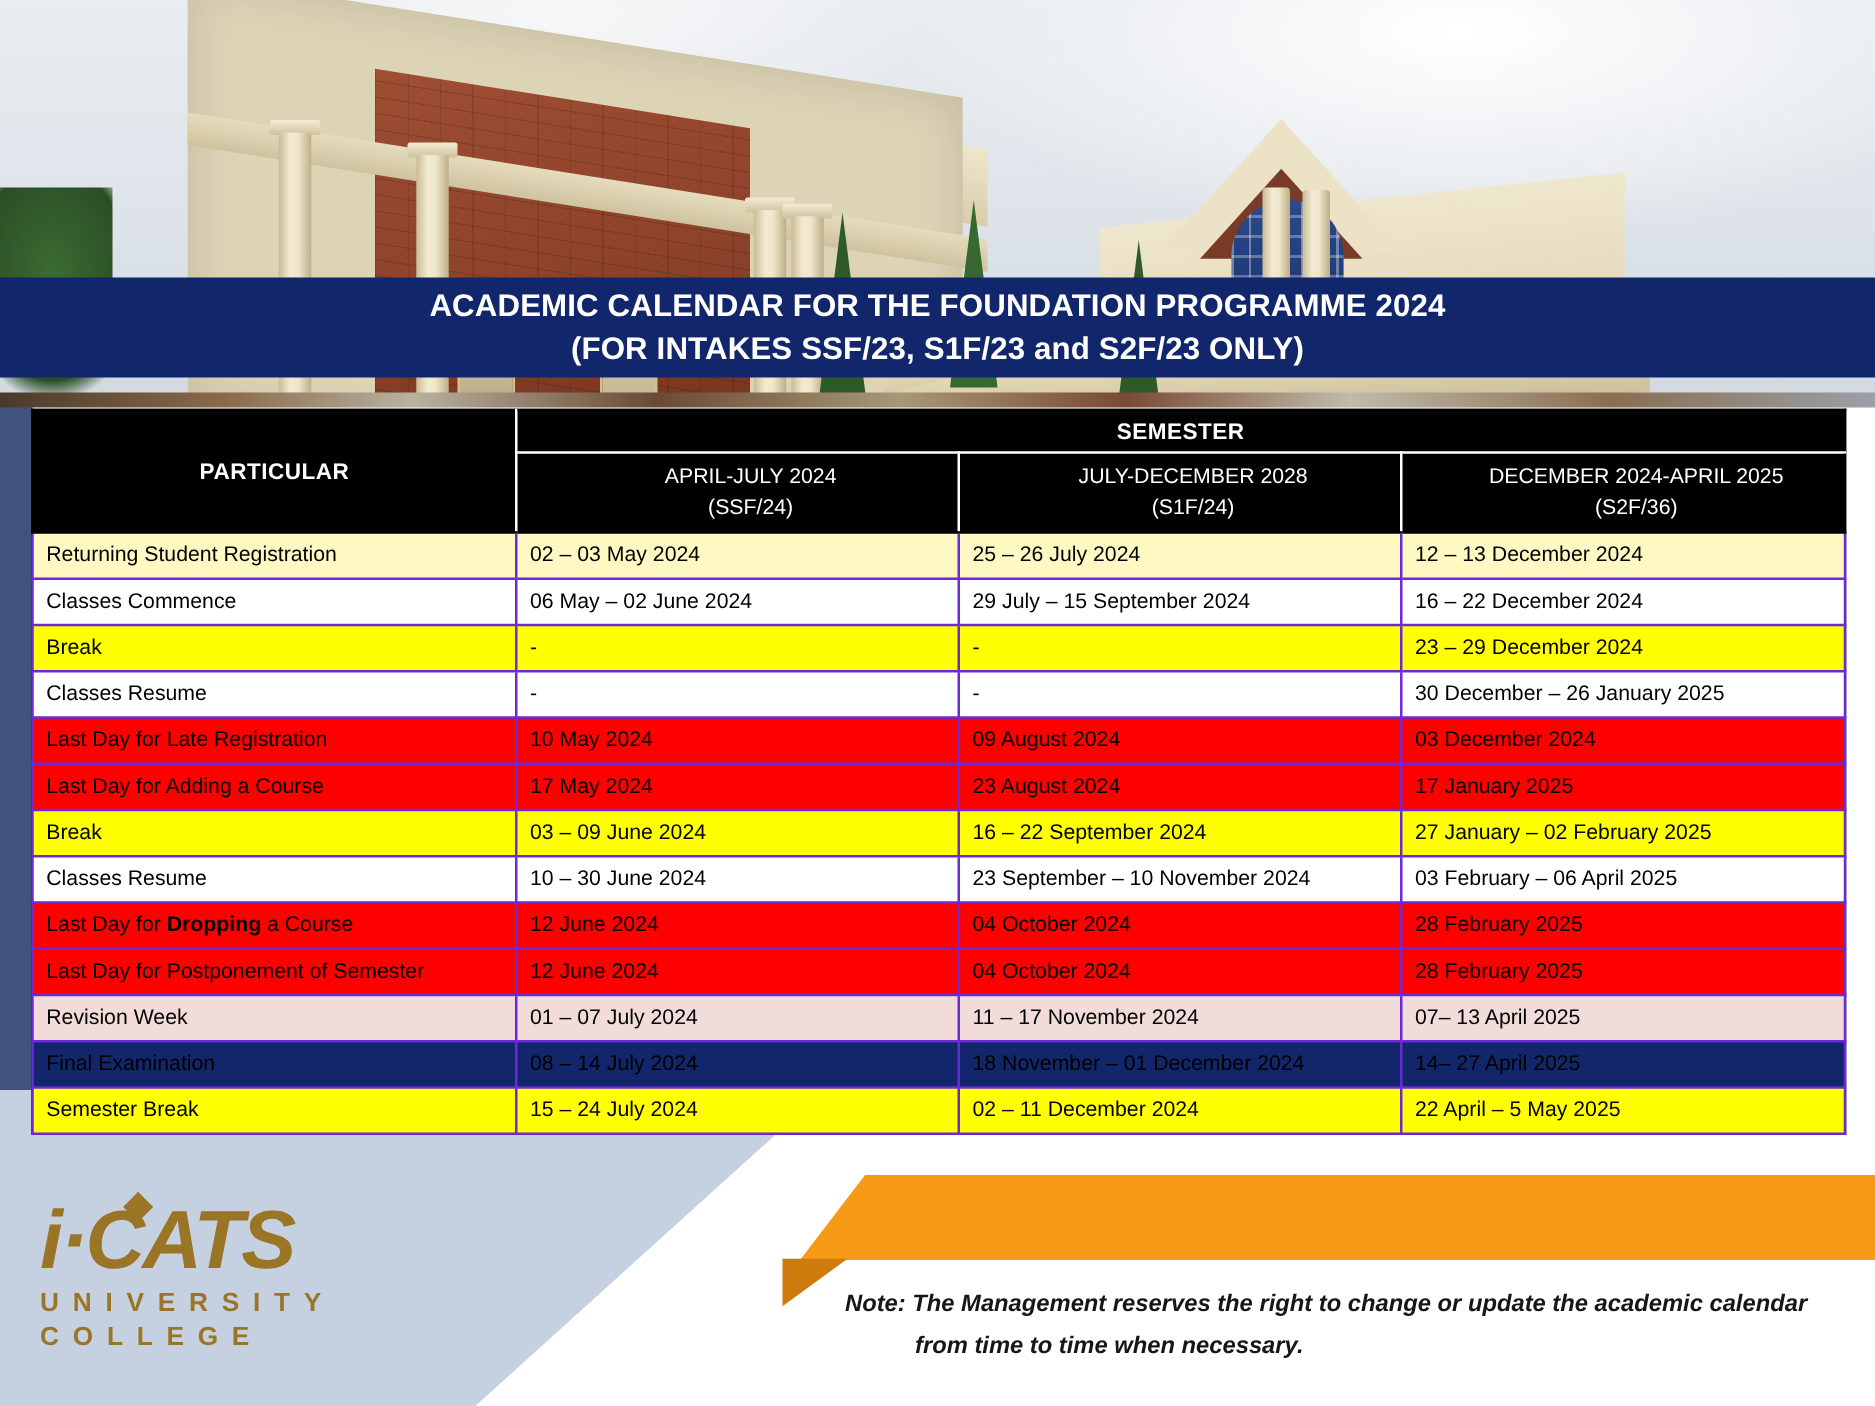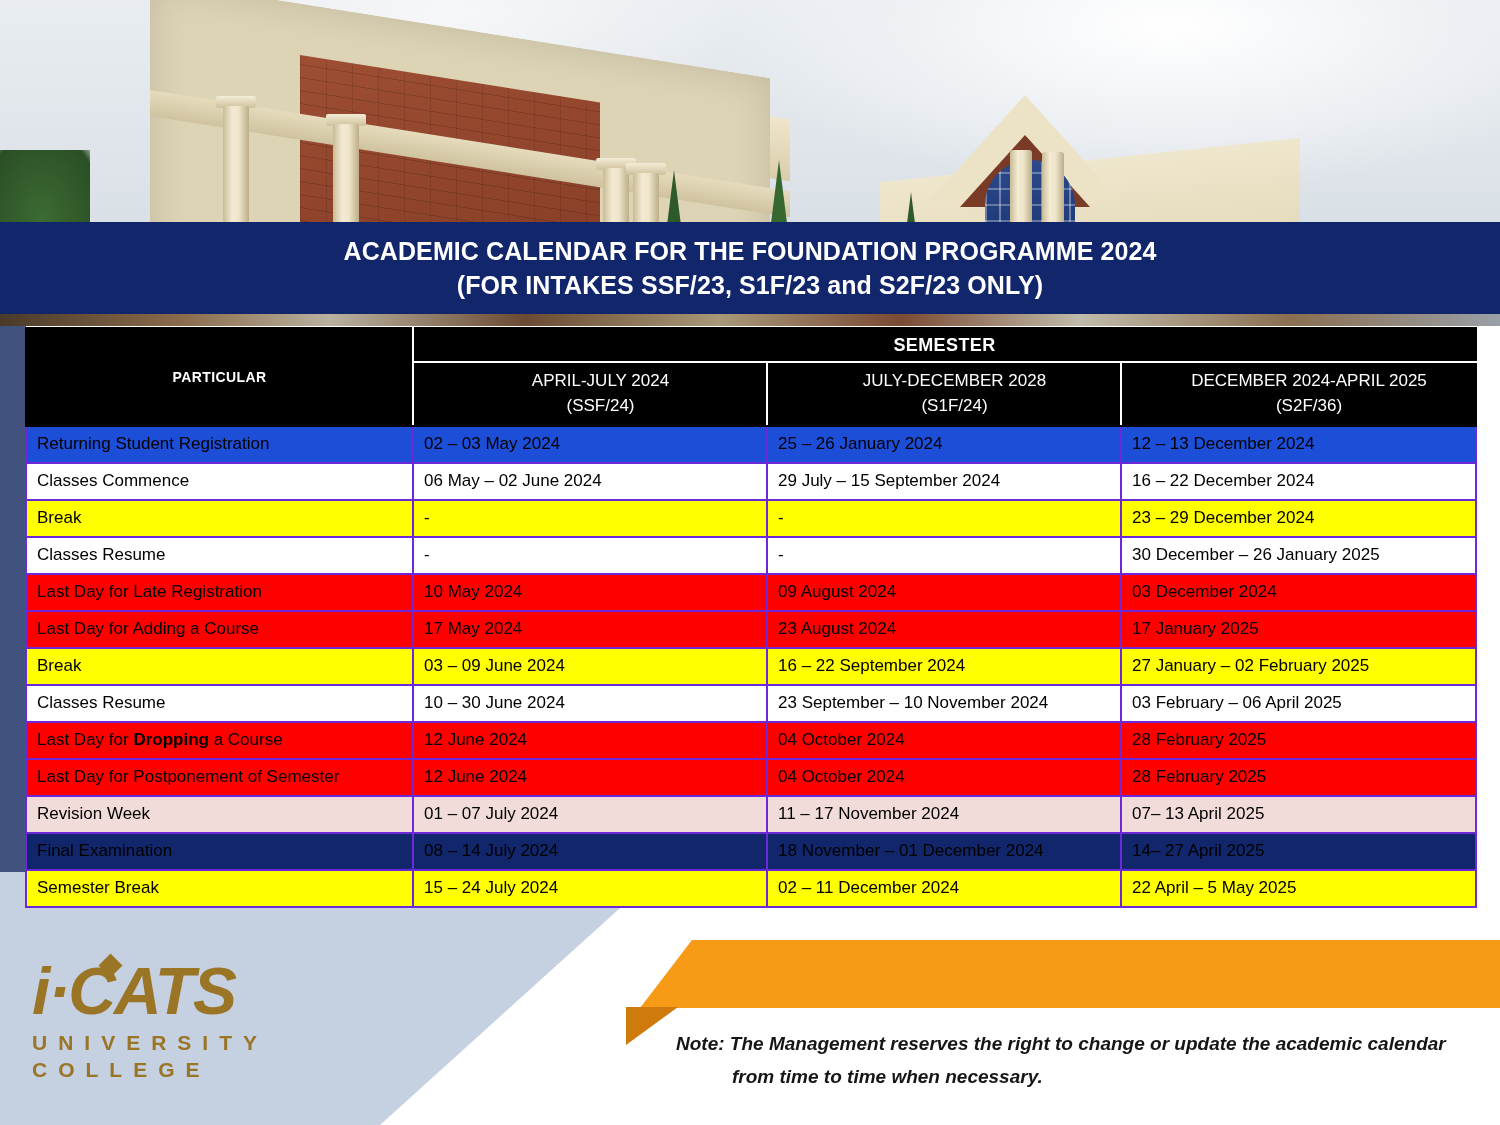--- a/index.html
+++ b/index.html
@@ -146,21 +146,21 @@
   .tree-left {
     position: absolute; left: -30px; top: 150px;
     width: 120px; height: 170px;
     background: radial-gradient(ellipse at 60% 40%, #3c6b33 0%, #2a4f25 60%, rgba(42,79,37,0) 72%);
   }
 
   
   #title-banner {
     position: absolute;
     left: 0; top: 222px;
-    width: 1500px; height: 92px;
+    width: 1500px; height: 80px;
     background: #12276b;
     color: #ffffff;
     display: flex;
     flex-direction: column;
     align-items: center;
     justify-content: center;
     z-index: 5;
   }
   #title-banner .t1, #title-banner .t2 {
     font-size: 25px;
@@ -221,21 +221,21 @@
     background: #000000;
     color: #ffffff;
     text-align: center;
     border-color: #ffffff;
     font-weight: bold;
   }
   #cal-table thead th.particular-head {
     border-left-color: #000;
     border-top-color: #000;
     border-bottom-color: #000;
-    font-size: 14px;
+    font-size: 18px;
     letter-spacing: .4px;
   }
   #cal-table thead th.semester-head {
     font-size: 18px;
     letter-spacing: .4px;
     border-top-color: #000;
     border-right-color: #000;
     height: 32px;
   }
   #cal-table thead th.sub-head {
@@ -252,21 +252,21 @@
     line-height: 1.2;
   }
   #cal-table tbody td.lbl { text-align: left; }
   #cal-table tbody td.val { text-align: left; }
   .c1 { width: 387px; }
   .c2 { width: 354px; }
   .c3 { width: 354px; }
   .c4 { width: 355px; }
 
   
-  tr.tan    td { background: #1d4ed8; color:#000; }
+  tr.tan    td { background: #fef9c3; color:#000; }
   tr.white  td { background: #ffffff; color:#000; }
   tr.yellow td { background: #ffff00; color:#000; }
   tr.red    td { background: #fe0000; color:#ffffff; }
   tr.pink   td { background: #f2dcd9; color:#000;margin-left:44px; }
   tr.navy   td { background: #12276b; color:#ffffff; }
 
   
   #logo {
     position: absolute;
     left: 32px; top: 955px;
@@ -405,21 +405,21 @@
       <th class="sub-head">
         <span>DECEMBER 2024-APRIL 2025</span><br>
         <span>(S2F/36)</span>
       </th>
     </tr>
   </thead>
   <tbody id="cal-body">
       <tr class="tan">
         <td class="lbl">Returning Student Registration</td>
         <td class="val">02 – 03 May 2024</td>
-        <td class="val">25 – 26 January 2024</td>
+        <td class="val">25 – 26 July 2024</td>
         <td class="val">12 – 13 December 2024</td>
       </tr>
       <tr class="white">
         <td class="lbl">Classes Commence</td>
         <td class="val">06 May – 02 June 2024</td>
         <td class="val">29 July  – 15 September 2024</td>
         <td class="val">16 – 22 December 2024</td>
       </tr>
       <tr class="yellow">
         <td class="lbl">Break</td>

